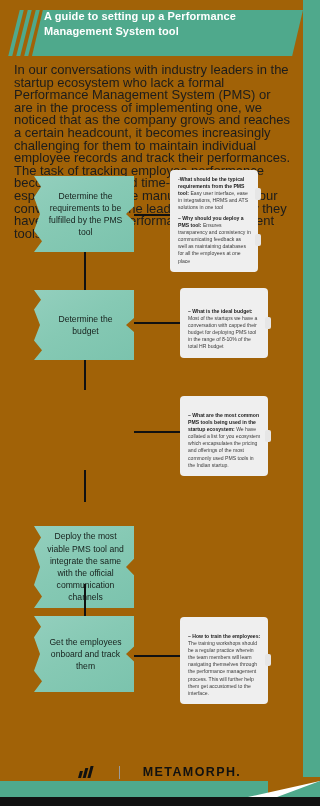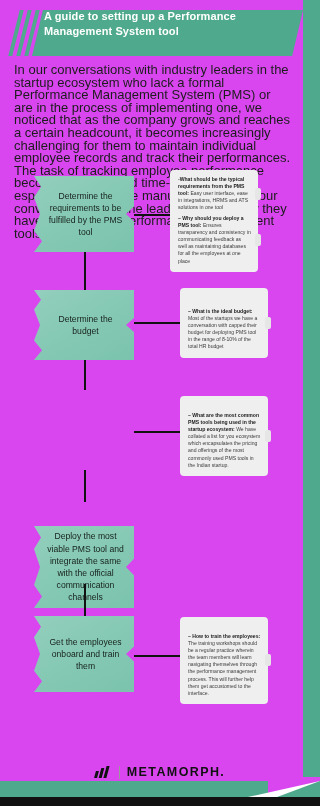--- a/index.html
+++ b/index.html
@@ -5,21 +5,21 @@
   * { box-sizing: border-box; margin: 0; padding: 0; }
   html, body {
     width: 320px; height: 806px;
     background: #ffffff;
     font-family: "Liberation Sans", sans-serif;
     overflow: hidden;
   }
   #page {
     position: relative;
     width: 320px; height: 806px;
-    background: #d946ef;
+    background: #a16207;
     overflow: hidden;
   }
 
   
   .right-bar {
     position: absolute;
     right: 0; top: 0;
     width: 17px; height: 777px;
     background: #4fa98c;
   }
@@ -162,21 +162,21 @@
   .card p { margin: 0; }
 
   
   .logo {
     position: absolute;
     left: 0; right: 0;
     top: 765px;
     display: flex;
     align-items: center;
     justify-content: center;
-    gap: 7px;
+    gap: 23px;
   }
   .logo-mark {
     position: relative;
     width: 17px; height: 12px;
   }
   .logo-mark span {
     position: absolute;
     bottom: 0;
     width: 2.6px;
     background: #111111;
@@ -221,21 +221,21 @@
     <div class="connector-v" style="top:252px; height:38px;"></div>
 
     <div class="node" style="top:290px; height:70px;">Determine the budget</div>
     <div class="connector-v" style="top:360px; height:30px;"></div>
 
     <div class="connector-v" style="top:470px; height:32px;"></div>
 
     <div class="node" style="top:502px; height:82px;margin-top:24px;">Deploy the most viable PMS tool and integrate the same with the official communication channels</div>
     <div class="connector-v" style="top:584px; height:32px;"></div>
 
-    <div class="node" style="top:616px; height:76px;">Get the employees onboard and train them</div>
+    <div class="node" style="top:616px; height:76px;">Get the employees onboard and track them</div>
 
     <div class="connector-h" style="left:134px; top:214px; width:36px;"></div>
     <div class="connector-h" style="left:134px; top:322px; width:46px;"></div>
     <div class="connector-h" style="left:134px; top:431px; width:46px;"></div>
     <div class="connector-h" style="left:134px; top:655px; width:46px;"></div>
   </div>
 
   <div class="card" style="left:170px; top:170px; width:88px;">
     <span class="tab"></span>
     <p><b>-What should be the typical requirements from the PMS tool:</b><span> Easy user interface, ease in integrations, HRMS and ATS solutions in one tool</span></p>

